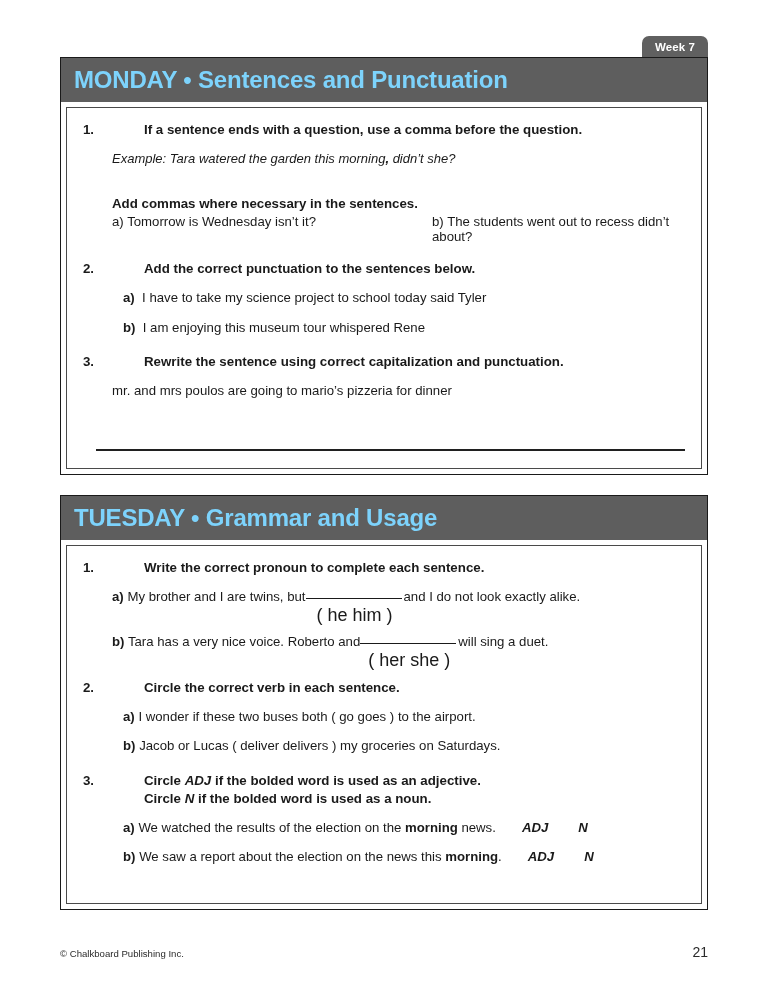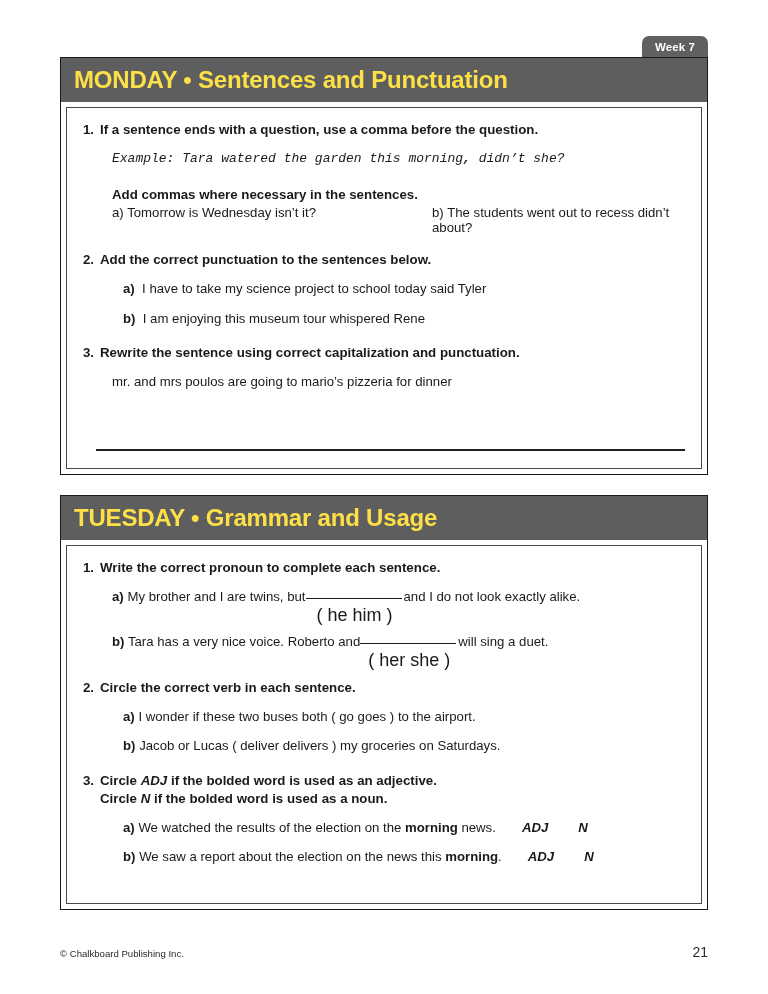--- a/index.html
+++ b/index.html
@@ -48,21 +48,21 @@
     box-sizing: border-box;
     border: 1.5px solid #1a1a1a;
     background: #ffffff;
     z-index: 2;
   }
   #block-monday { top: 57px; height: 418px; }
   #block-tuesday { top: 495px; height: 415px; }
 
   .day-header {
     background: #5e5e5e;
-    color: #fde047;
+    color: #7dd3fc;
     height: 44px;
     display: flex;
     align-items: center;
     padding-left: 13px;
     box-sizing: border-box;
   }
   .day-header-text {
     font-size: 24px;
     font-weight: bold;
     letter-spacing: -0.2px;
@@ -93,29 +93,28 @@
     line-height: 1.35;
     margin-bottom: 11px;
   }
   .q-num {
     width: 19px;
     flex: none;
     text-align: right;
     padding-right: 6px;
     box-sizing: border-box;
   }
-  .q-text { flex: 1; }
+  .q-text { flex: 1; margin-left: 44px; }
   .q-text em { font-style: italic; }
 
   .example {
     font-size: 13px;
     font-style: italic;
-    margin: 0 0 20px 31px;
+    margin: 0 0 29px 31px;
     line-height: 1.35;
-    font-family: Liberation Mono, monospace;
   }
   .example b { font-weight: bold; font-style: italic; }
 
   .subhead {
     font-size: 13.3px;
     font-weight: bold;
     margin: 0 0 3px 31px;
   }
 
   .item {

